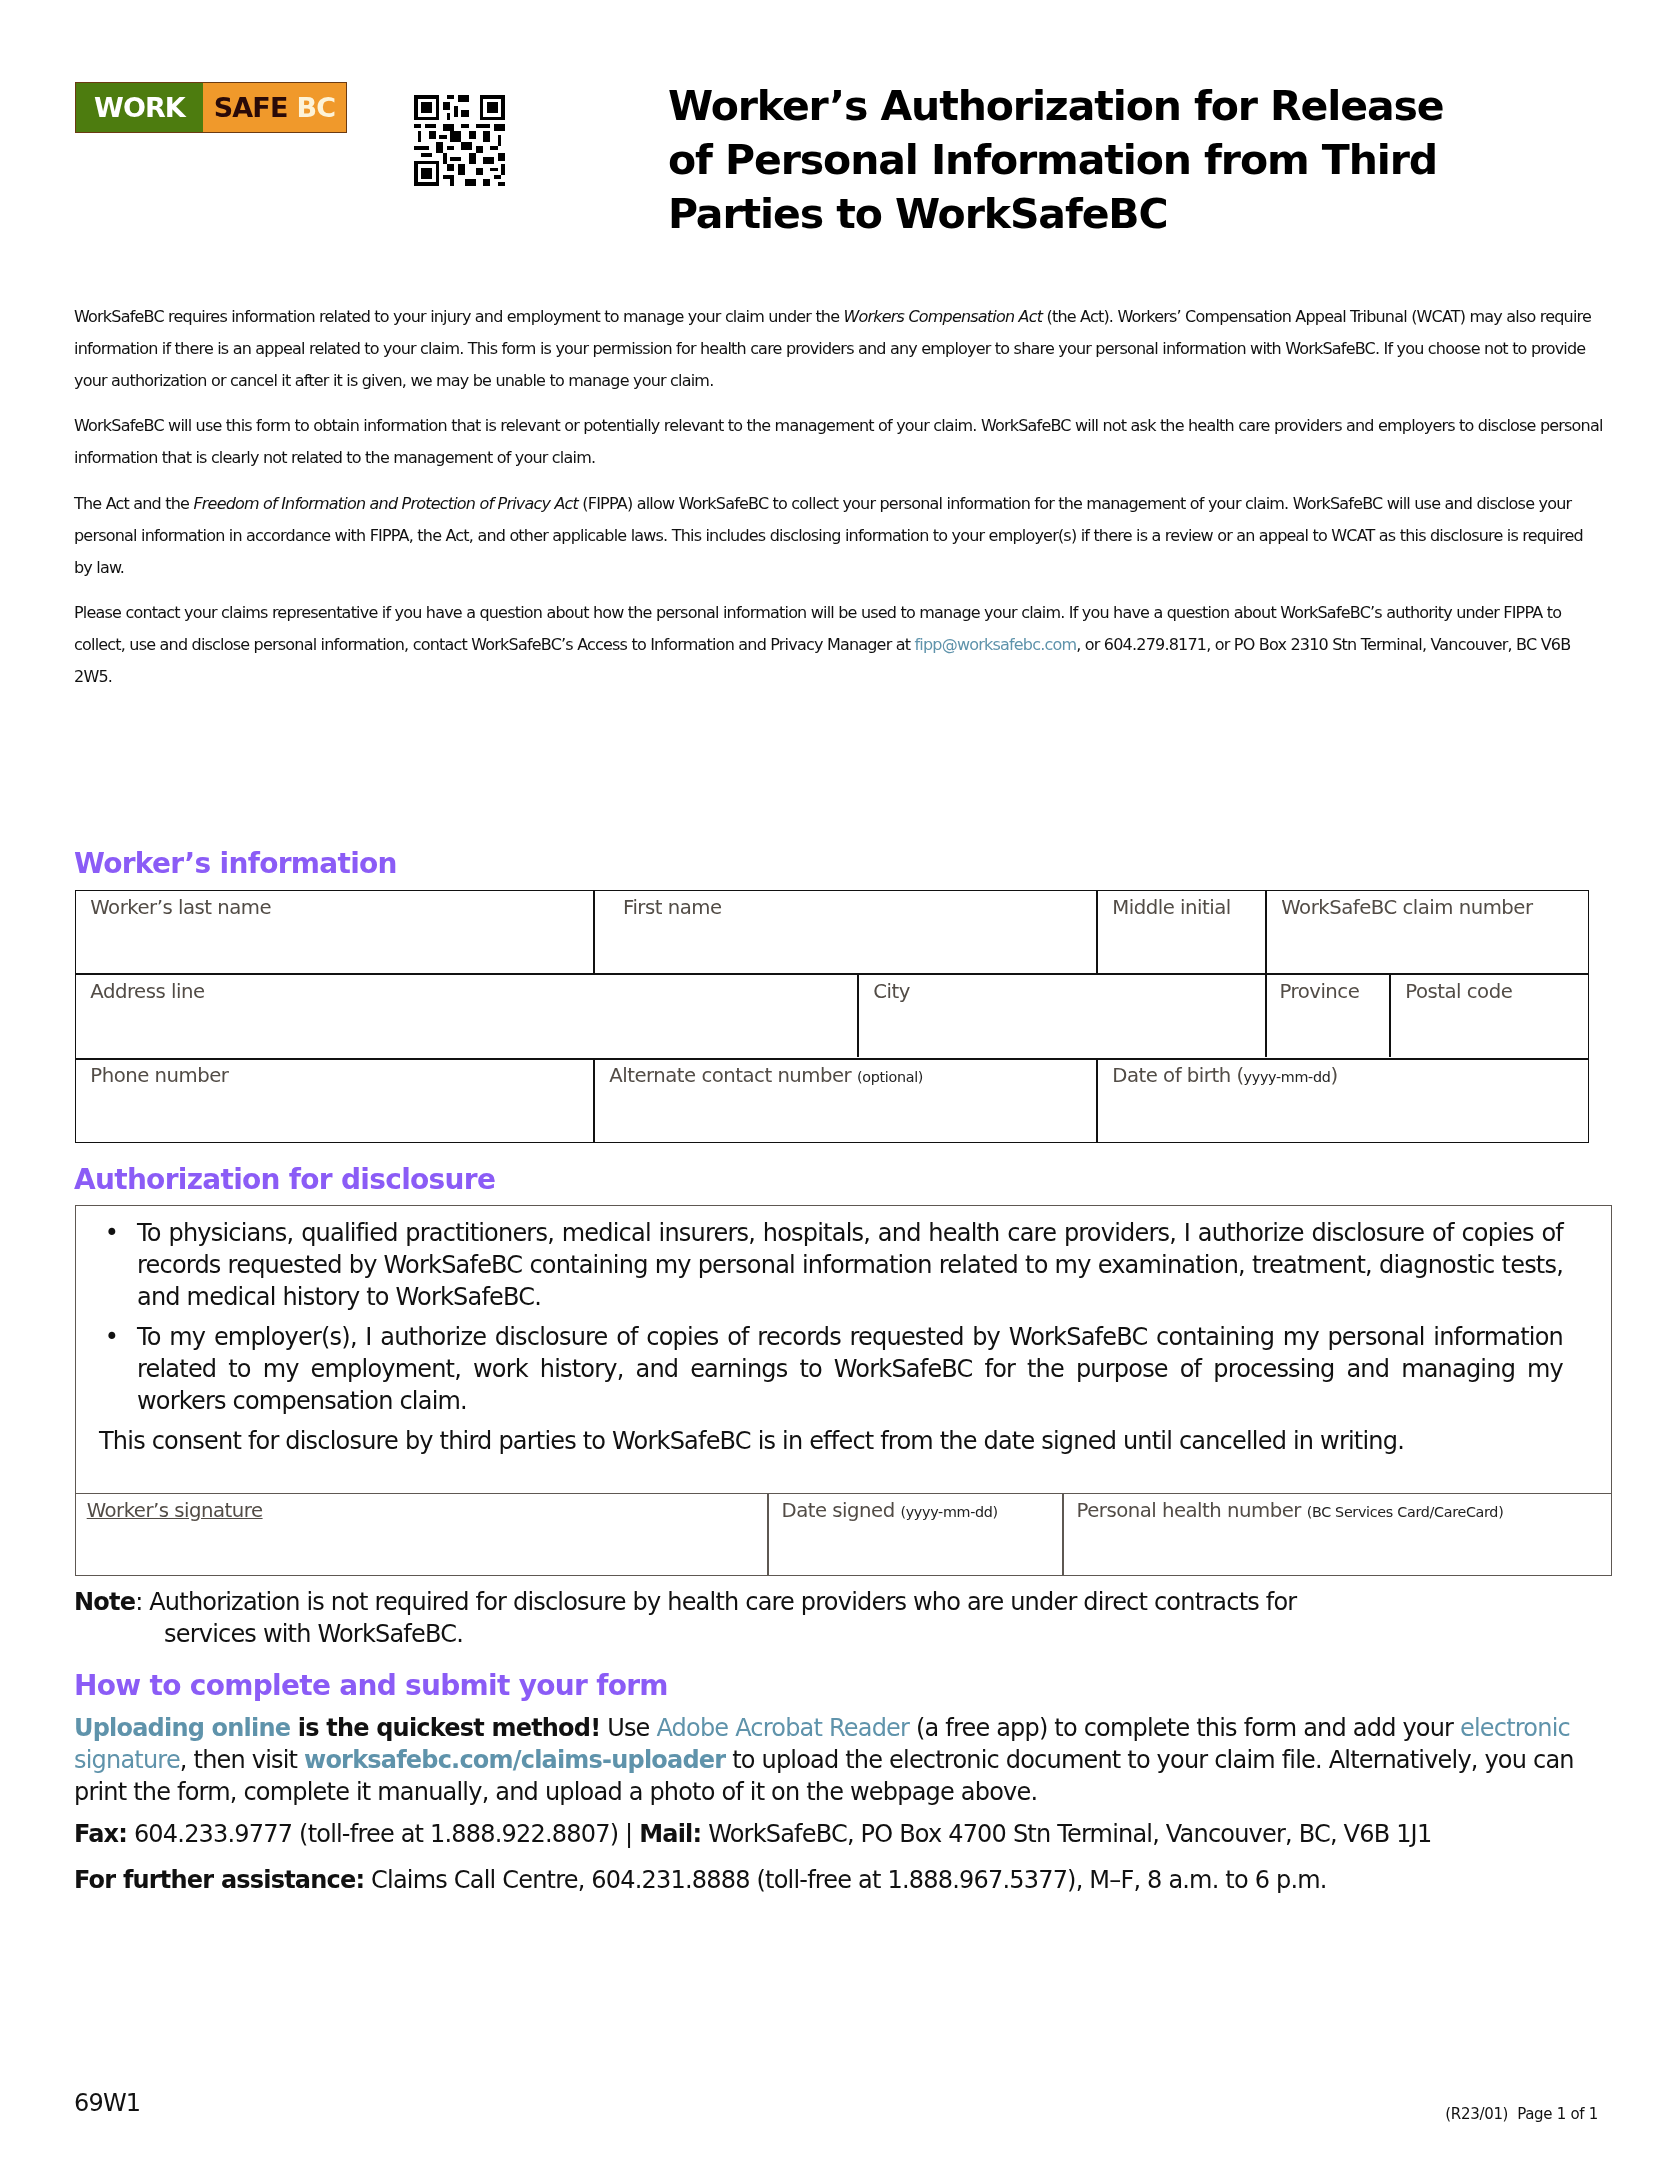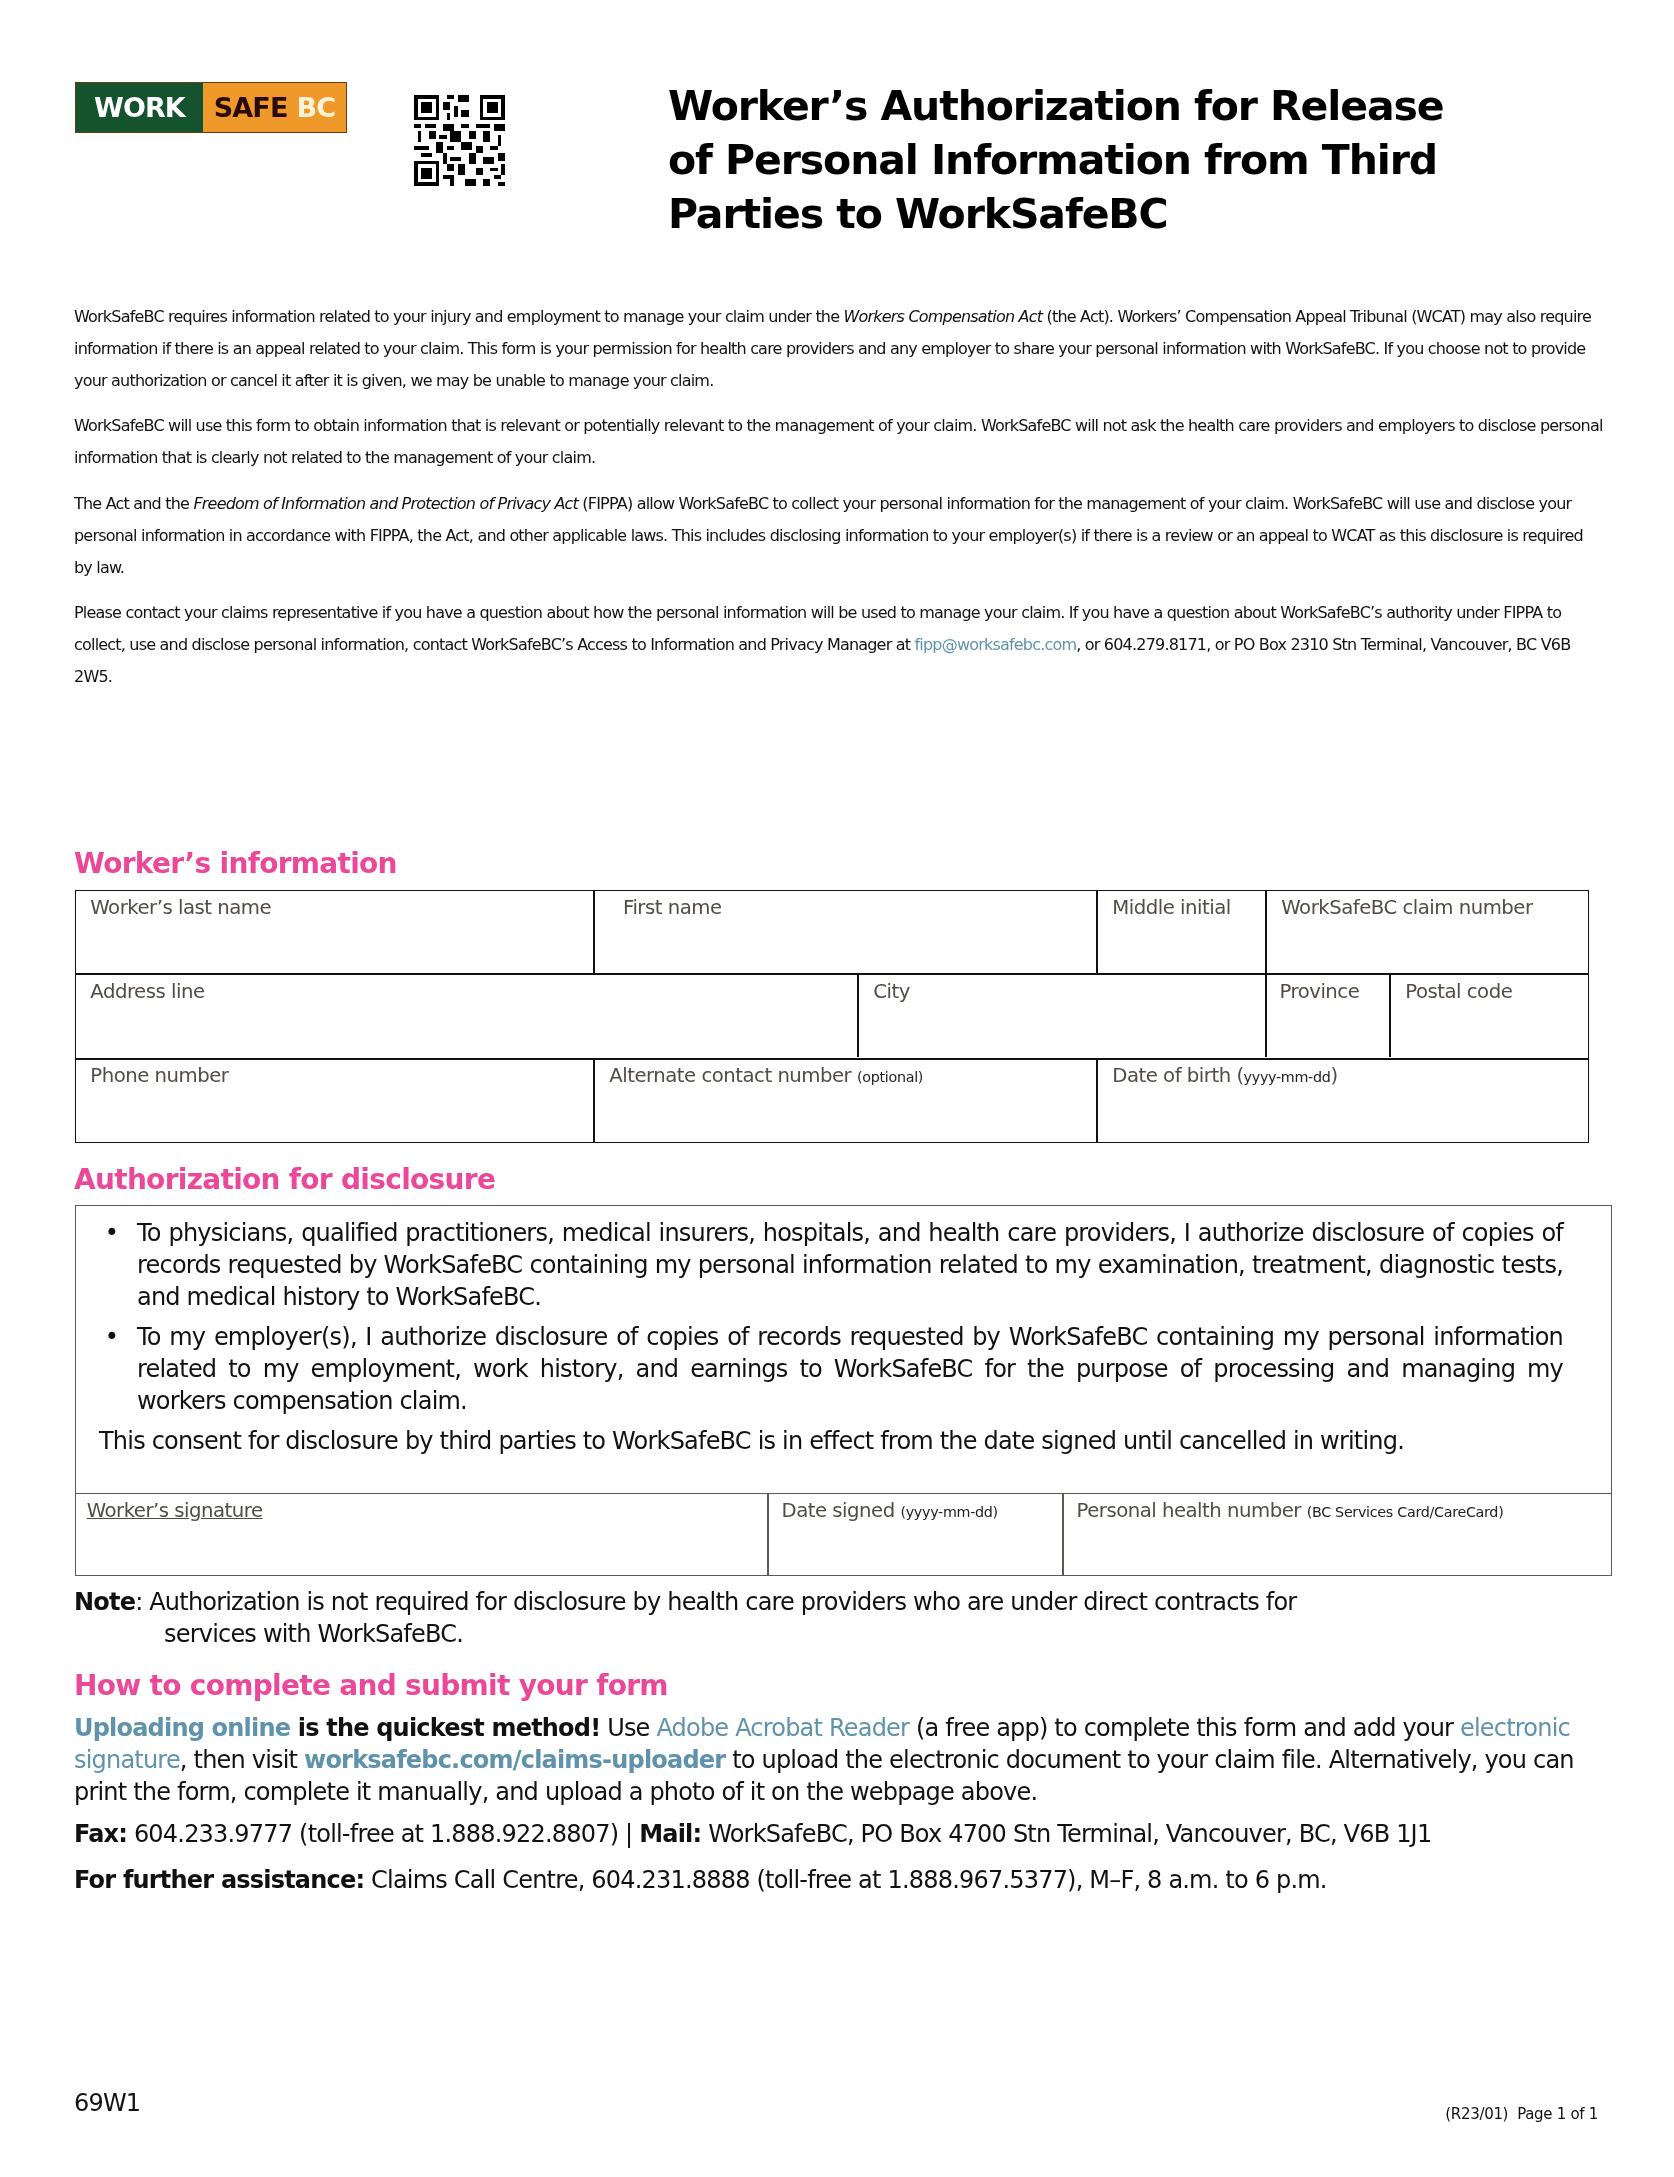--- a/index.html
+++ b/index.html
@@ -2,42 +2,42 @@
 <html style="font-size:14.3px"><head>
 <meta charset="utf-8">
 <style>
   html, body { margin: 0; padding: 0; background: #ffffff; }
   body { width: 1675px; height: 2177px; position: relative; overflow: hidden;
          font-family: "DejaVu Sans", sans-serif; color: #111; }
   .abs { position: absolute; }
 
   
   .logo { left: 75px; top: 82px; width: 272px; height: 51px; display: flex; border: 0.9px solid #6b3a12; box-sizing: border-box; }
-  .logo .blk { width: 47%; background: #14532d; color: #fff; display: flex; align-items: center; justify-content: center;
+  .logo .blk { width: 47%; background: #4d7c0f; color: #fff; display: flex; align-items: center; justify-content: center;
                font-family: "DejaVu Sans", sans-serif; font-weight: bold; font-size: 27px; letter-spacing: -0.9px; }
   .logo .org { flex: 1; background: #f0992b; display: flex; align-items: center; justify-content: center; gap: 9px;
                font-family: "DejaVu Sans", sans-serif; font-weight: bold; font-size: 27px; letter-spacing: -0.9px; }
   .logo .safe { color: #2a0a08; }
   .logo .bc { color: #fdf3d8; }
 
   
   .qr { left: 414px; top: 95px; width: 91px; height: 91px; }
 
   
   .title { left: 620px; top: 79px; width: 985px; font-family: "DejaVu Sans", sans-serif; font-weight: bold;
            font-size: 41px; line-height: 54px; letter-spacing: -1.1px; color: #000; margin-left: 48px; }
 
   
   .body { left: 74px; width: 1531px; font-size: 16px; line-height: 32px; letter-spacing: -0.8px; color: #111; margin-top: 28px; }
   .body p { margin: 0 0 13.4px 0; }
   .link { color: #5f93ab; }
   i { font-style: italic; }
 
   
-  .h2 { left: 74px; font-weight: bold; font-size: 28px; color: #ec4899; letter-spacing: -0.7px; line-height: 36px; text-align: right; }
+  .h2 { left: 74px; font-weight: bold; font-size: 28px; color: #8b5cf6; letter-spacing: -0.7px; line-height: 36px; text-align: right; }
 
   
   .grid { border: 1.8px solid #111; box-sizing: border-box; }
   .cell { position: absolute; box-sizing: border-box; padding: 5.4px 0 0 14.3px; font-size: 19.7px; color: #524c46; letter-spacing: -0.5px; }
   .vline { position: absolute; width: 1.8px; background: #111; }
   .hline { position: absolute; height: 1.8px; background: #111; }
   .small { font-size: 14.3px; color: #222; letter-spacing: -0.3px; }
 
   
   .authbox { left: 75px; top: 1205px; width: 1537px; height: 371px; border: 1.8px solid #5e5852; box-sizing: border-box; }

